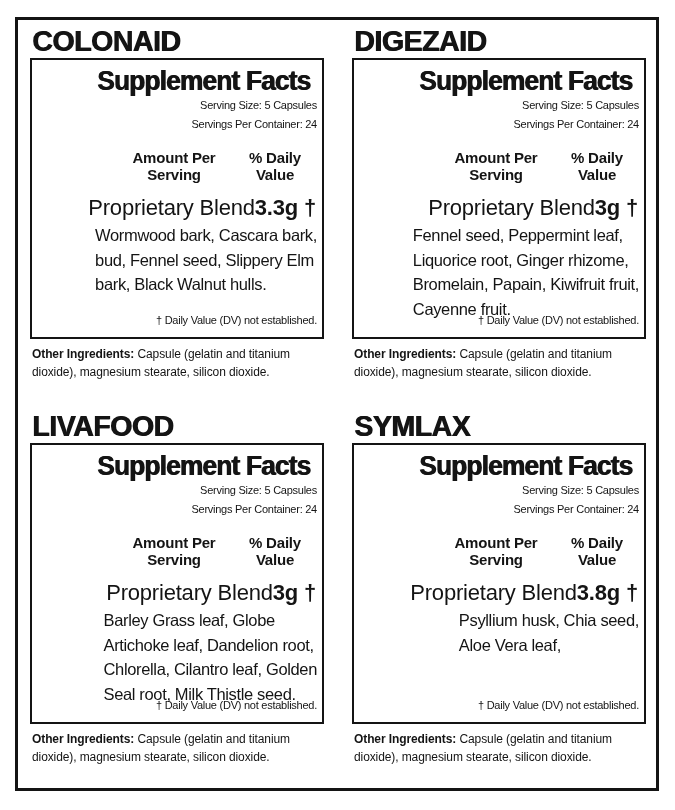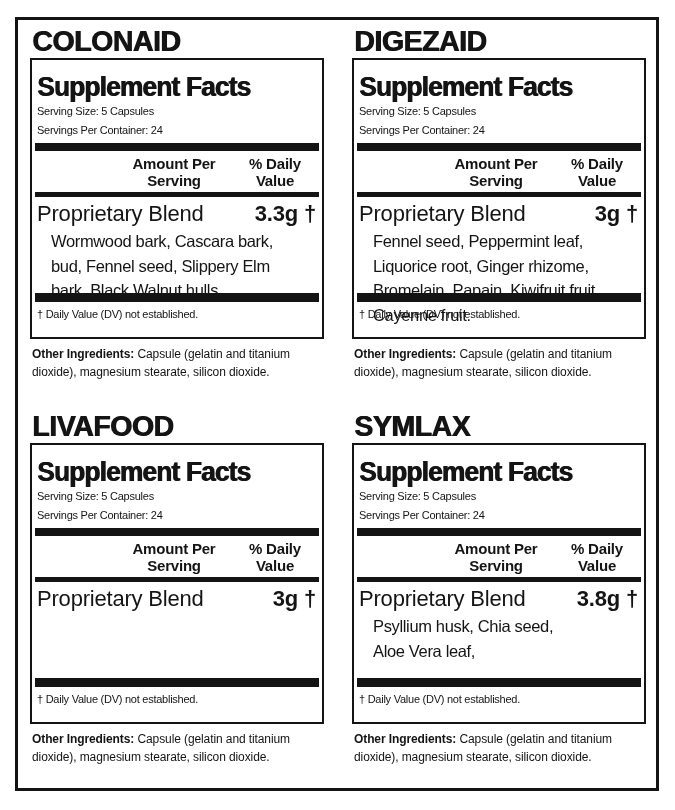--- a/index.html
+++ b/index.html
@@ -19,22 +19,22 @@
   .card { display:flex; flex-direction:column; min-width:0; }
   .product-title {
     font-size:30px; font-weight:bold; line-height:31px;
     margin:1px 0 2px 2px; letter-spacing:-0.5px;
     text-shadow:0.9px 0 currentColor;
     transform:scaleX(0.95); transform-origin:0 50%;
     white-space:nowrap;
   }
   .facts {
     border:2.5px solid #141414; box-sizing:border-box;
-    height:281px; padding:12px 3px; overflow:hidden;
-    display:flex; flex-direction:column; background:#ffffff;
+    height:281px; padding:6px 3px; overflow:hidden;
+    display:flex; flex-direction:column; background:#ffffff;align-items:flex-end;
   }
   .facts-heading {
     font-size:27px; font-weight:bold; line-height:29px;
     letter-spacing:-0.8px; padding:1px 2px 0;
     text-shadow:0.9px 0 currentColor;
     transform:scaleX(0.97); transform-origin:0 50%;
     white-space:nowrap;
   }
   .serving-line {
     font-size:11px; line-height:18.5px; padding:0 2px;
@@ -162,20 +162,26 @@
         <div class="hd hd-daily">
           <div>% Daily</div>
           <div>Value</div>
         </div>
       </div>
       <div class="bar bar-mid"></div>
       <div class="blend-row">
         <span class="blend-name">Proprietary Blend</span>
         <span class="blend-amount">3g †</span>
       </div>
+      <div class="ingredients">
+        <div class="ingredient-line">Barley Grass leaf, Globe</div>
+        <div class="ingredient-line">Artichoke leaf, Dandelion root,</div>
+        <div class="ingredient-line">Chlorella, Cilantro leaf, Golden</div>
+        <div class="ingredient-line">Seal root, Milk Thistle seed.</div>
+      </div>
       <div class="bar bar-bottom"></div>
       <div class="dv-note">† Daily Value (DV) not established.</div>
     </div>
     <p class="other">
       <span class="other-label">Other Ingredients:</span><span> Capsule (gelatin and titanium dioxide), magnesium stearate, silicon dioxide.</span>
     </p>
   </div>
 
   <div class="card">
     <div class="product-title">SYMLAX</div>

